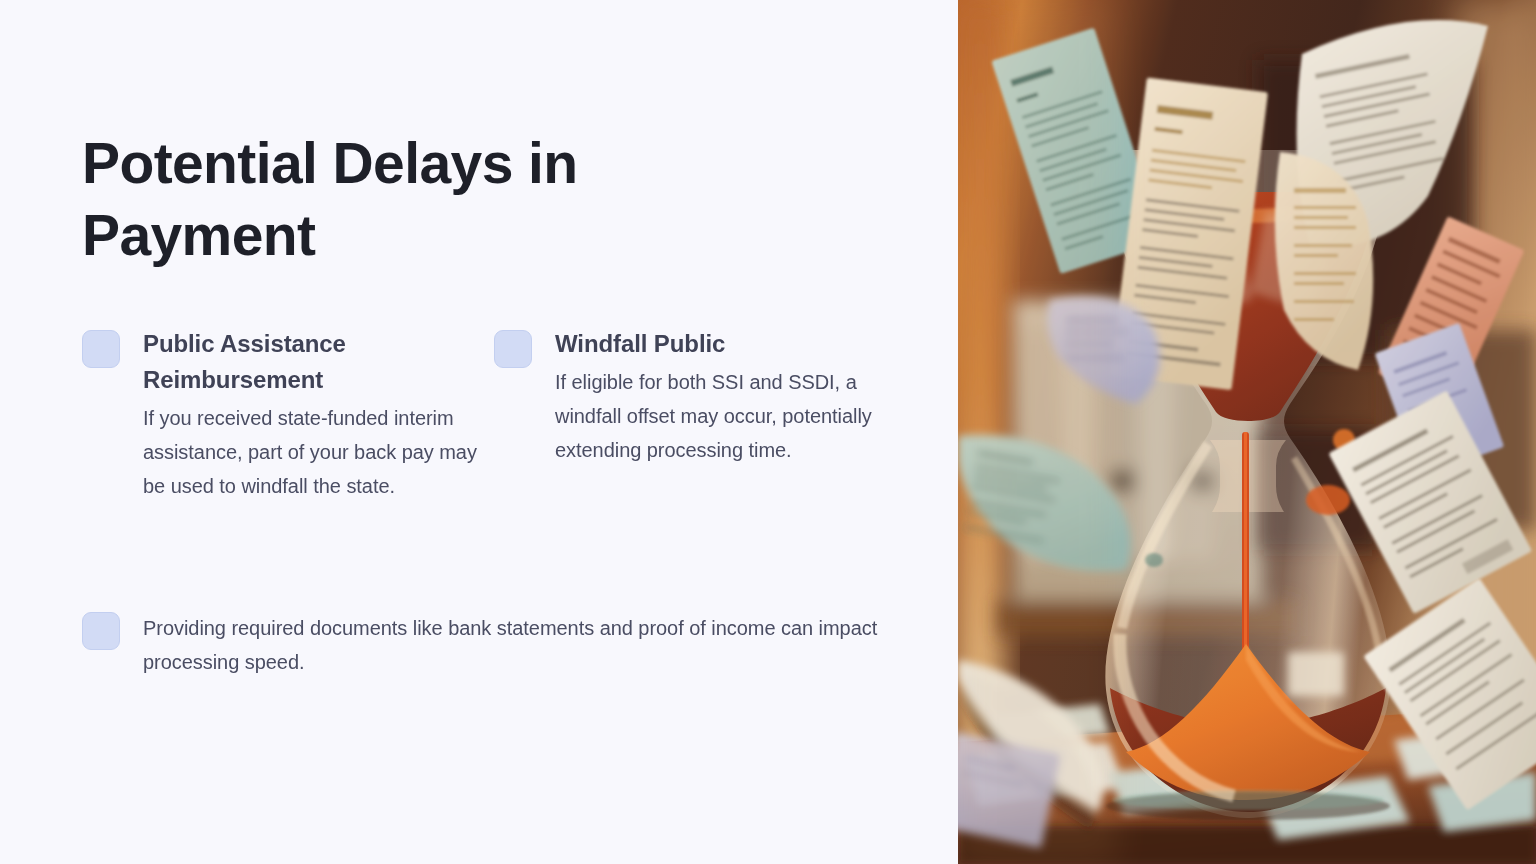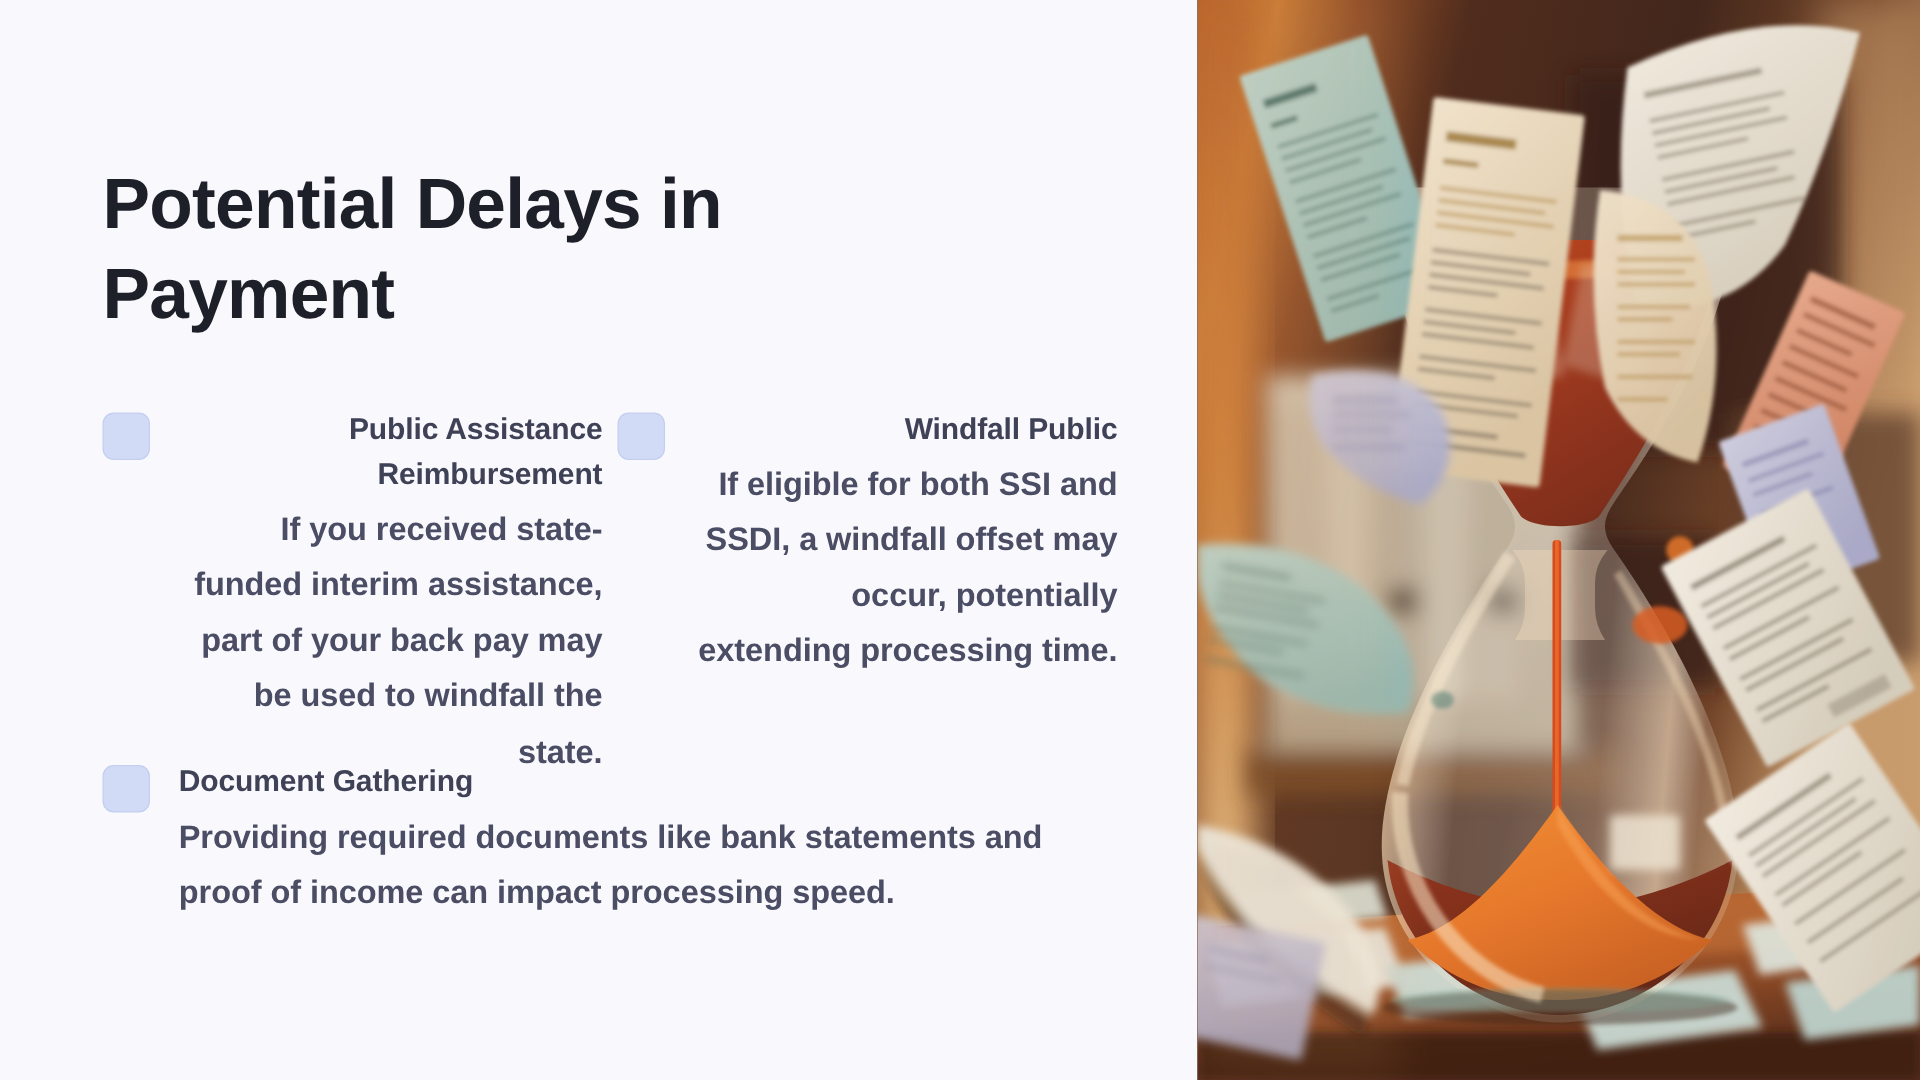--- a/index.html
+++ b/index.html
@@ -5,21 +5,21 @@
 <style>
   * { margin:0; padding:0; box-sizing:border-box; }
   html,body { width:1536px; height:864px; overflow:hidden; }
   body {
     font-family:"Liberation Sans", sans-serif;
     background:#f8f8fd;
   }
   #slide {
     position:relative;
     width:1216px; height:864px;
-    background:#a3a3a3;
+    background:#0f172a;
     display:flex;
   }
 
   
   .content-pane {
     position:relative;
     width:958px; height:864px;
     background:#f8f8fd;
     flex:0 0 958px;
   }
@@ -66,22 +66,22 @@
   }
   .bullet-heading {
     font-size:24px;
     font-weight:700;
     line-height:1.5;
     color:#3f4256;
     letter-spacing:-0.1px;
   }
   .bullet-text {
     margin-top:3px;
-    font-size:26px;
-    font-weight:700;
+    font-size:20px;
+    font-weight:400;
     line-height:1.71;
     color:#4a4d63;
     letter-spacing:-0.05px;
   }
   .bullet.wide .bullet-text { max-width:760px; }
 
   
   .image-pane {
     position:relative;
     width:578px; height:864px;
@@ -95,21 +95,21 @@
 <body>
 
 <div id="slide">
 
   <div class="content-pane">
 
     <h1 class="slide-title">Potential Delays in Payment</h1>
 
     <div class="bullet-grid">
 
-      <div class="row" style="height:282px;text-align:right;">
+      <div class="row" style="height:282px;">
 
         <div class="bullet col1">
           <span class="marker"></span>
           <div class="bullet-body">
             <div class="bullet-heading">Public Assistance Reimbursement</div>
             <div class="bullet-text">If you received state-funded interim assistance, part of your back pay may be used to windfall the state.</div>
           </div>
         </div>
 
         <div class="bullet col2">
@@ -119,21 +119,20 @@
             <div class="bullet-text">If eligible for both SSI and SSDI, a windfall offset may occur, potentially extending processing time.</div>
           </div>
         </div>
 
       </div>
 
       <div class="row">
         <div class="bullet wide">
           <span class="marker"></span>
           <div class="bullet-body">
-            <div class="bullet-heading">Document Gathering</div>
             <div class="bullet-text">Providing required documents like bank statements and proof of income can impact processing speed.</div>
           </div>
         </div>
       </div>
 
     </div>
   </div>
 
   <div class="image-pane">
     <svg viewBox="0 0 578 864" preserveAspectRatio="none" aria-hidden="true">

